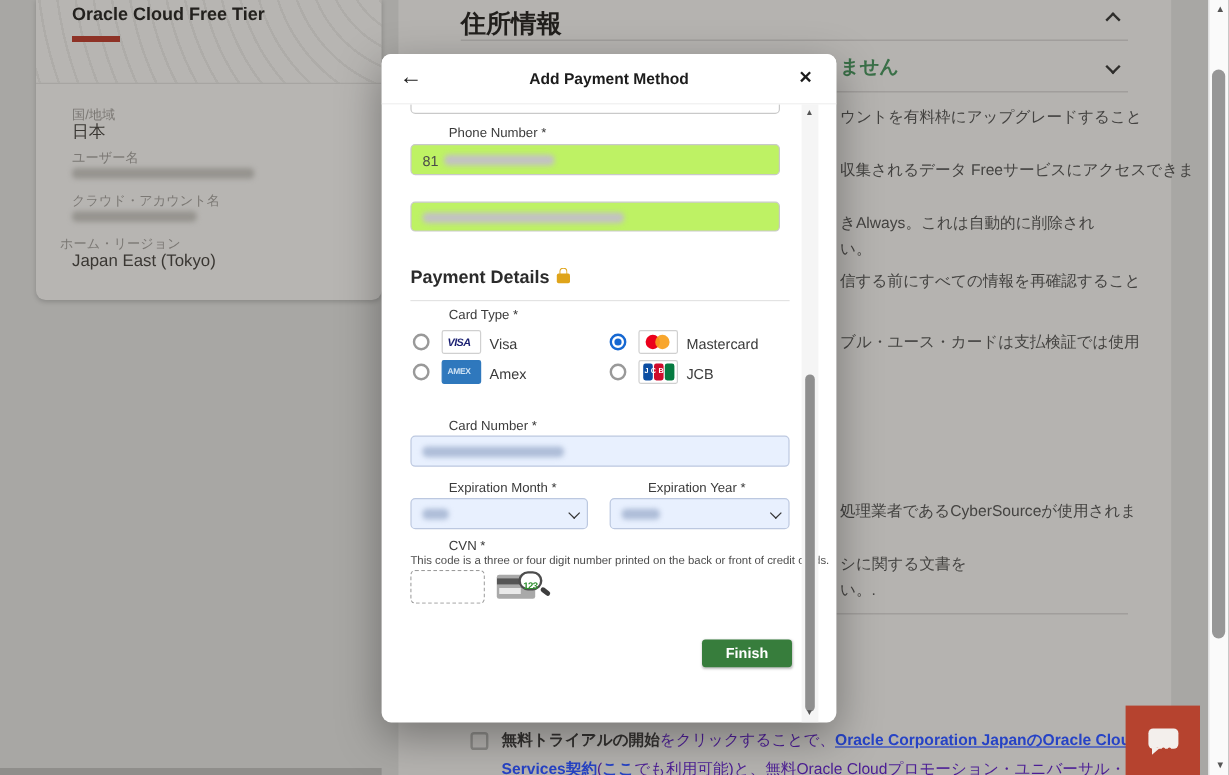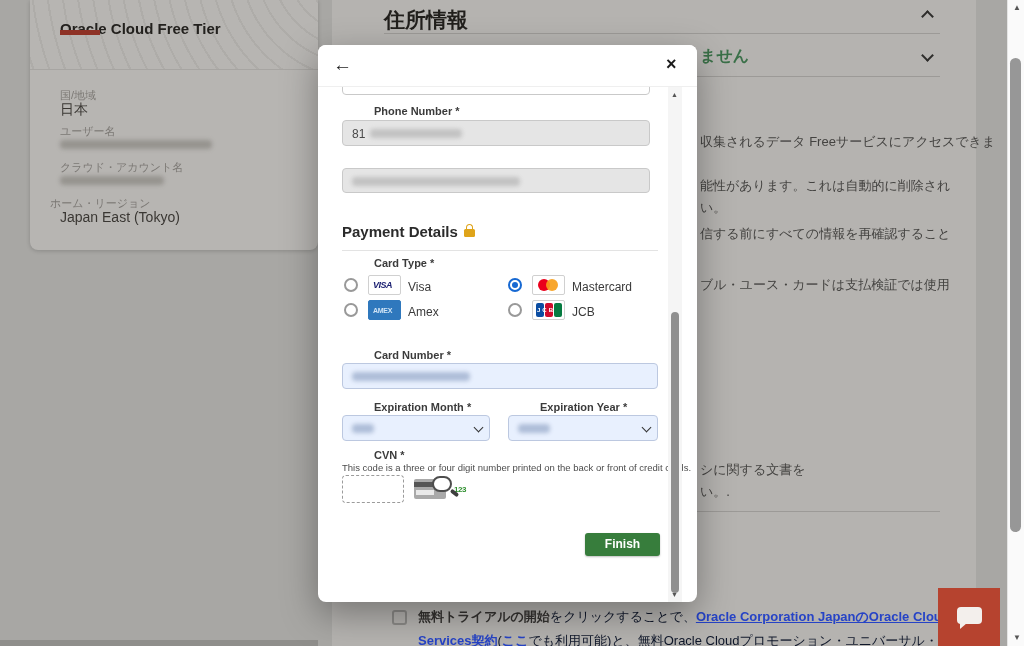--- a/index.html
+++ b/index.html
@@ -7,42 +7,42 @@
   #stage{position:relative;width:1024px;height:646px;overflow:hidden;
          background:#a8a7a4;font-family:"Liberation Sans","DejaVu Sans",sans-serif;}
   .abs{position:absolute;}
 
   
   .side-card{left:30px;top:0;width:288px;height:250px;background:#b7b5b2;
              border-radius:0 0 8px 8px;box-shadow:0 1px 4px rgba(0,0,0,.18);}
   .side-card-header{left:0;top:0;width:288px;height:70px;border-bottom:1px solid #a7a5a2;
       background:
         repeating-radial-gradient(circle at 115% -60%, rgba(120,118,112,.14) 0 2px, rgba(0,0,0,0) 2px 15px);}
-  .side-title{left:30px;top:20px;font-size:15px;font-weight:bold;color:#23211e;}
+  .side-title{left:30px;top:4px;font-size:15px;font-weight:bold;color:#23211e;}
   .red-bar{left:30px;top:30px;width:40px;height:5px;background:#8e3226;}
   .f-label{font-size:11px;color:#7b7874;}
   .f-value{font-size:14px;color:#3a3733;}
   .blob-dim{background:#96948f;border-radius:4px;filter:blur(2px);height:9px;}
 
   .main-panel{left:332px;top:0;width:644px;height:646px;background:#b5b3b0;}
   .panel-h1{font-size:21px;font-weight:bold;color:#211f1c;}
   .sep{height:1px;background:#9c9a97;}
   .jp-line{font-size:13px;color:#444341;white-space:nowrap;}
   .green-h{font-size:16px;font-weight:bold;color:#3a7048;}
   .chev{display:inline-block;width:9px;height:9px;border-right:2px solid #2e2d2b;border-bottom:2px solid #2e2d2b;}
   .chev.up{transform:rotate(-135deg);}
   .chev.down{transform:rotate(45deg);}
   .dark-strip{left:0;top:640px;width:318px;height:6px;background:#8f8e8b;}
 
   
   .agree-box{left:392px;top:610px;width:15px;height:15px;border:2px solid #8b8a87;
              border-radius:3px;background:#b3b1ae;}
   .agree-line{font-size:13px;white-space:nowrap;}
   .ag-bold{font-weight:bold;color:#343230;}
-  .ag-plain{color:#0f172a;}
+  .ag-plain{color:#4c1d95;}
   .ag-link{color:#2643c6;font-weight:600;text-decoration:underline;}
 
   
   .pg-sb{left:1007px;top:0;width:17px;height:646px;background:#fafafa;border-left:1px solid #e4e4e4;}
   .pg-sb-thumb{left:1010px;top:58px;width:11px;height:474px;background:#979797;border-radius:6px;}
   .sb-arrow{font-size:8px;color:#555;line-height:8px;}
 
   
   .chat-btn{left:938px;top:588px;width:62px;height:58px;background:#b6432f;cursor:pointer;}
   .chat-bubble{left:19px;top:19px;width:25px;height:17px;background:#f3efec;border-radius:4px;}
@@ -50,22 +50,22 @@
       border-left:7px solid #f3efec;border-bottom:6px solid transparent;}
   .chat-dot{width:3px;height:3px;border-radius:50%;background:#b6432f;display:inline-block;margin:0 1px;}
 
   
   .modal{left:318px;top:45px;width:379px;height:557px;background:#fff;border-radius:8px;
          box-shadow:0 12px 36px rgba(0,0,0,.35);overflow:hidden;}
   .m-header{left:0;top:0;width:379px;height:42px;background:#fff;border-bottom:1px solid #efefef;z-index:5;}
   .m-title{width:100%;text-align:center;top:13px;font-size:13px;font-weight:bold;color:#1c1c1c;}
   .m-back{left:15px;top:9px;font-size:19px;color:#1b1b1b;cursor:pointer;}
   .m-close{left:348px;top:9px;font-size:18px;font-weight:bold;color:#1b1b1b;cursor:pointer;}
-  .m-label{font-size:11px;font-weight:bold;color:#3b3b3b;padding-left:32px;}
-  .inp{border:1px solid #c9c9c9;border-radius:4px;background:#e5e5e5;}
+  .m-label{font-size:11px;font-weight:normal;color:#3b3b3b;padding-left:32px;}
+  .inp{border:1px solid #c9c9c9;border-radius:4px;background:#bef264;}
   .inp-blue{border:1px solid #bcc8e0;border-radius:4px;background:#e8f0fe;}
   .blob-m{background:#c2c2c2;border-radius:4px;filter:blur(2px);height:9px;}
   .blob-b{background:#aebdd8;border-radius:4px;filter:blur(2px);height:9px;}
   .m-sep{height:1px;background:#e3e3e3;}
   .m-h2{font-size:15px;font-weight:bold;color:#2b2b2b;}
   .lock{display:inline-block;position:relative;width:11px;height:8px;background:#dfa41a;border-radius:1.5px;margin-left:6px;}
   .lock:before{content:"";position:absolute;top:-5px;left:2px;width:5px;height:5px;
                border:1.6px solid #dfa41a;border-bottom:none;border-radius:4px 4px 0 0;}
   .radio{width:14px;height:14px;border:2px solid #999;border-radius:50%;background:#fff;}
   .radio.sel{border-color:#1668d2;}
@@ -82,21 +82,21 @@
   .help-t{font-size:9.5px;color:#4c4c4c;white-space:nowrap;}
   .cvn-inp{border:1px dashed #9b9b9b;border-radius:4px;background:#fff;}
   .finish-btn{background:#377d3c;border-radius:3px;color:#fff;font-size:12px;font-weight:bold;
               text-align:center;line-height:23px;cursor:pointer;box-shadow:0 1px 2px rgba(0,0,0,.25);}
   
   .cvn-card{left:0;top:3px;width:32px;height:20px;background:#a9a9a9;border-radius:2px;overflow:hidden;}
   .cvn-card-stripe{left:0;top:3px;width:32px;height:5px;background:#555;}
   .cvn-card-sig{left:2px;top:11px;width:18px;height:5px;background:#e9e9e9;}
   .mag-circle{left:18px;top:0px;width:20px;height:16px;border:2.5px solid #4d4d4d;border-radius:8px;background:#fff;
               text-align:center;}
-  .mag-123{font-size:8px;font-weight:bold;color:#2f8f2f;line-height:15px;letter-spacing:-0.5px;padding-left:20px;}
+  .mag-123{font-size:8px;font-weight:bold;color:#2f8f2f;line-height:15px;letter-spacing:-0.5px;}
   .mag-handle{left:36px;top:15px;width:9px;height:4px;background:#3e3e3e;transform:rotate(38deg);border-radius:2px;}
   
   .m-sb{left:350px;top:42px;width:14px;height:515px;background:#f5f5f5;}
   .m-sb-thumb{left:3px;top:225px;width:8px;height:281px;background:#8f8f8f;border-radius:4px;}
   .m-sb-ar{left:3px;font-size:7px;color:#555;line-height:7px;}
 </style>
 </head>
 <body>
 
 <div id="stage">
@@ -121,25 +121,27 @@
 
   <div class="abs main-panel">
     <div class="abs panel-h1" style="left:52px;top:6px">住所情報</div>
     <span class="abs chev up" style="left:591px;top:12px"></span>
     <div class="abs sep" style="left:52px;top:33px;width:556px"></div>
 
     <div class="abs green-h" style="left:368px;top:46px">ません</div>
     <span class="abs chev down" style="left:591px;top:51px"></span>
     <div class="abs sep" style="left:365px;top:76px;width:243px"></div>
 
+    <div class="abs jp-line" style="left:368px;top:89px">ウントを有料枠にアップグレードすること</div>
     <div class="abs jp-line" style="left:368px;top:133px">収集されるデータ Freeサービスにアクセスできま</div>
-    <div class="abs jp-line" style="left:368px;top:177px">能性があります。これは自動的に削除され</div>
+    <div class="abs jp-line" style="left:368px;top:177px">きAlways。これは自動的に削除され</div>
     <div class="abs jp-line" style="left:368px;top:199px">い。</div>
     <div class="abs jp-line" style="left:368px;top:276px">ブル・ユース・カードは支払検証では使用</div>
     <div class="abs jp-line" style="left:368px;top:225px">信する前にすべての情報を再確認すること</div>
+    <div class="abs jp-line" style="left:368px;top:417px">処理業者であるCyberSourceが使用されま</div>
     <div class="abs jp-line" style="left:368px;top:461px">シに関する文書を</div>
     <div class="abs jp-line" style="left:368px;top:483px">い。.</div>
     <div class="abs sep" style="left:365px;top:511px;width:243px"></div>
   </div>
 
   <div class="abs agree-box"></div>
   <div class="abs agree-line" style="left:418px;top:608px">
     <span class="ag-bold">無料トライアルの開始</span><span class="ag-plain">をクリックすることで、</span><span class="ag-link">Oracle Corporation JapanのOracle Cloud</span>
   </div>
   <div class="abs agree-line" style="left:418px;top:632px">
@@ -231,20 +233,21 @@
     <div class="abs finish-btn" style="left:267px;top:488px;width:75px;height:23px">Finish</div>
 
     <div class="abs m-sb">
       <div class="abs m-sb-ar" style="top:4px">▲</div>
       <div class="abs m-sb-thumb"></div>
       <div class="abs m-sb-ar" style="top:504px">▼</div>
     </div>
 
     <div class="abs m-header">
       <div class="abs m-back">←</div>
+      <div class="abs m-title">Add Payment Method</div>
       <div class="abs m-close">×</div>
     </div>
   </div>
 
   <div class="abs pg-sb">
     <div class="abs sb-arrow" style="left:5px;top:4px">▲</div>
     <div class="abs sb-arrow" style="left:5px;top:634px">▼</div>
   </div>
   <div class="abs pg-sb-thumb"></div>
 

